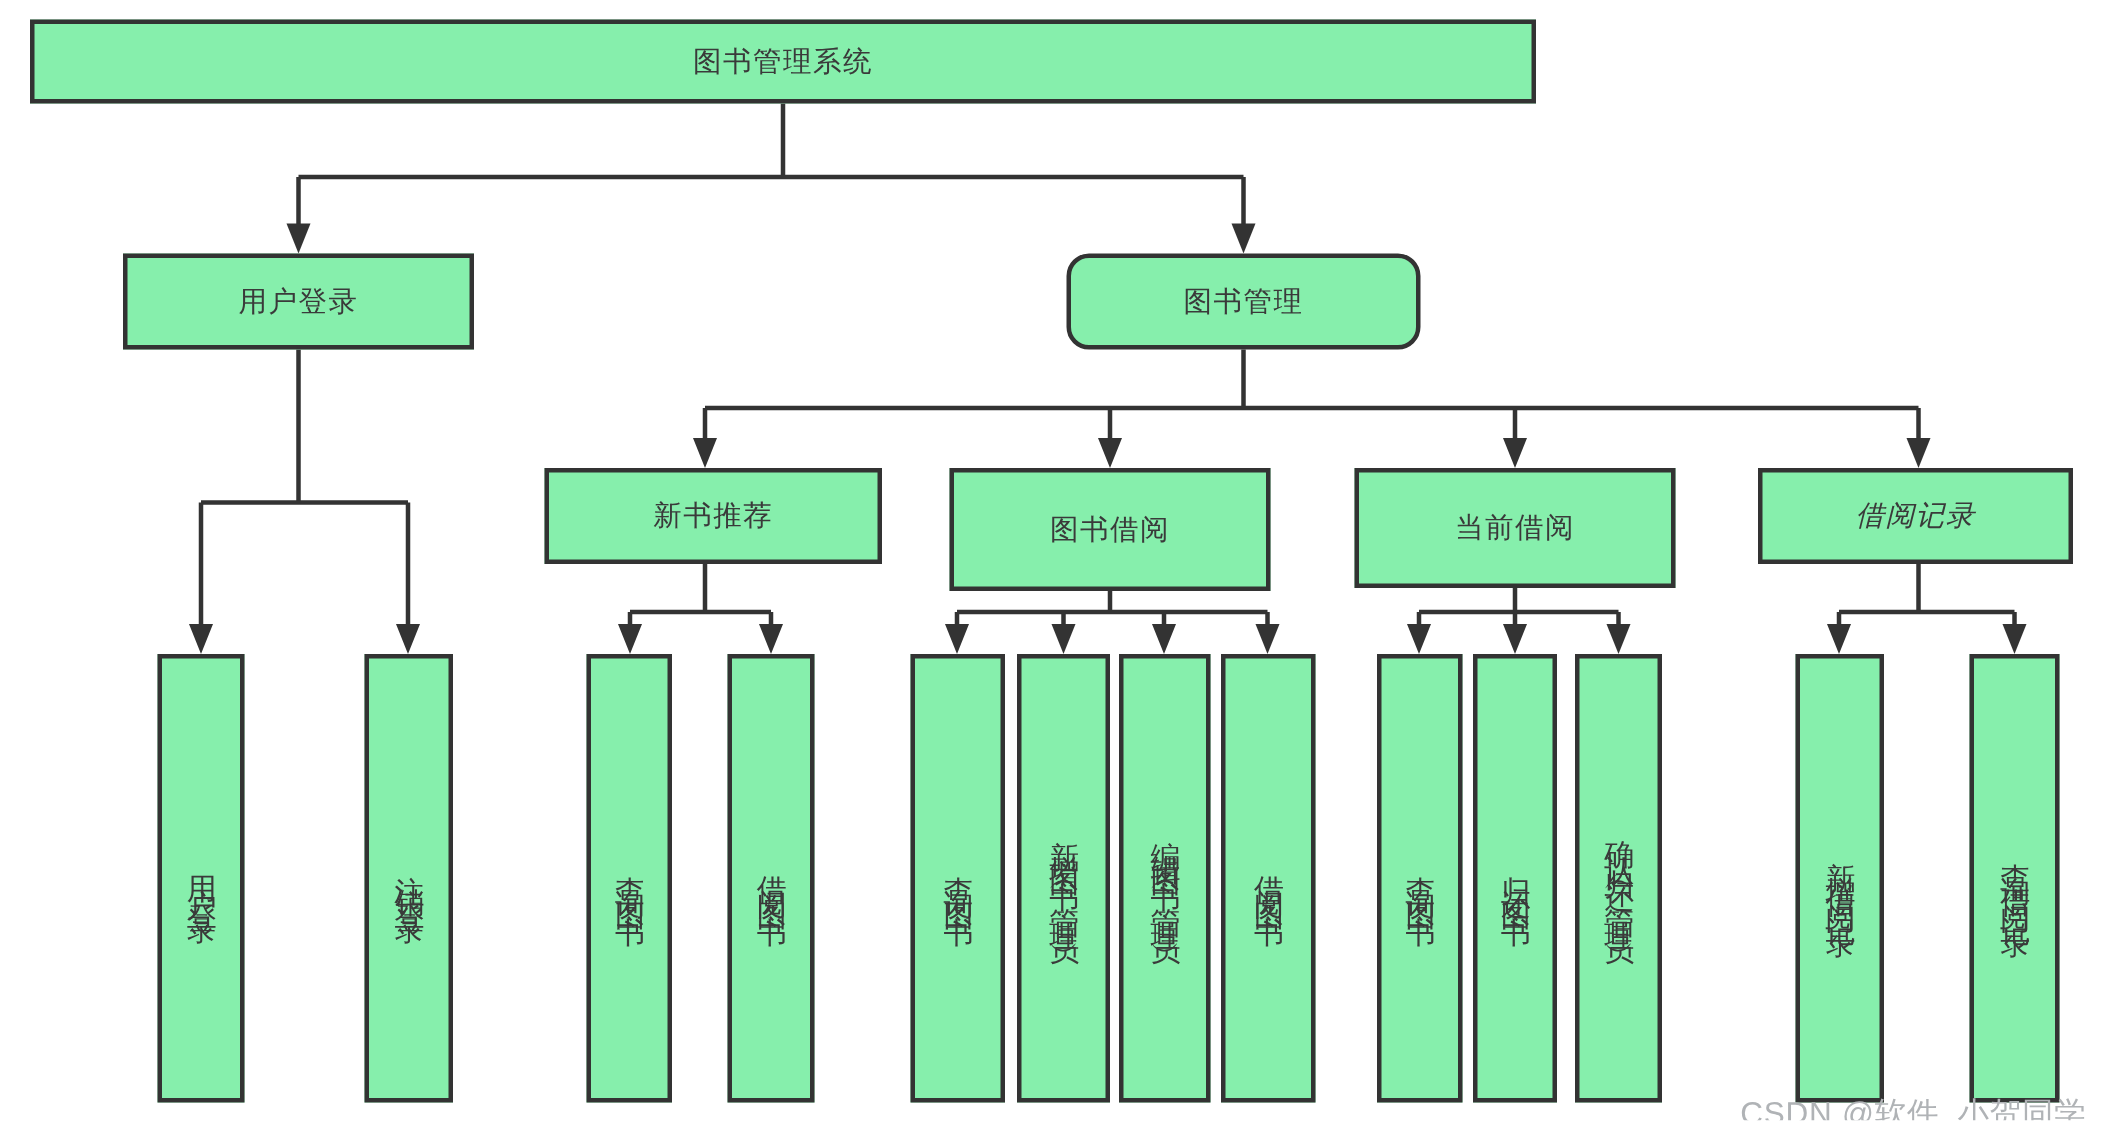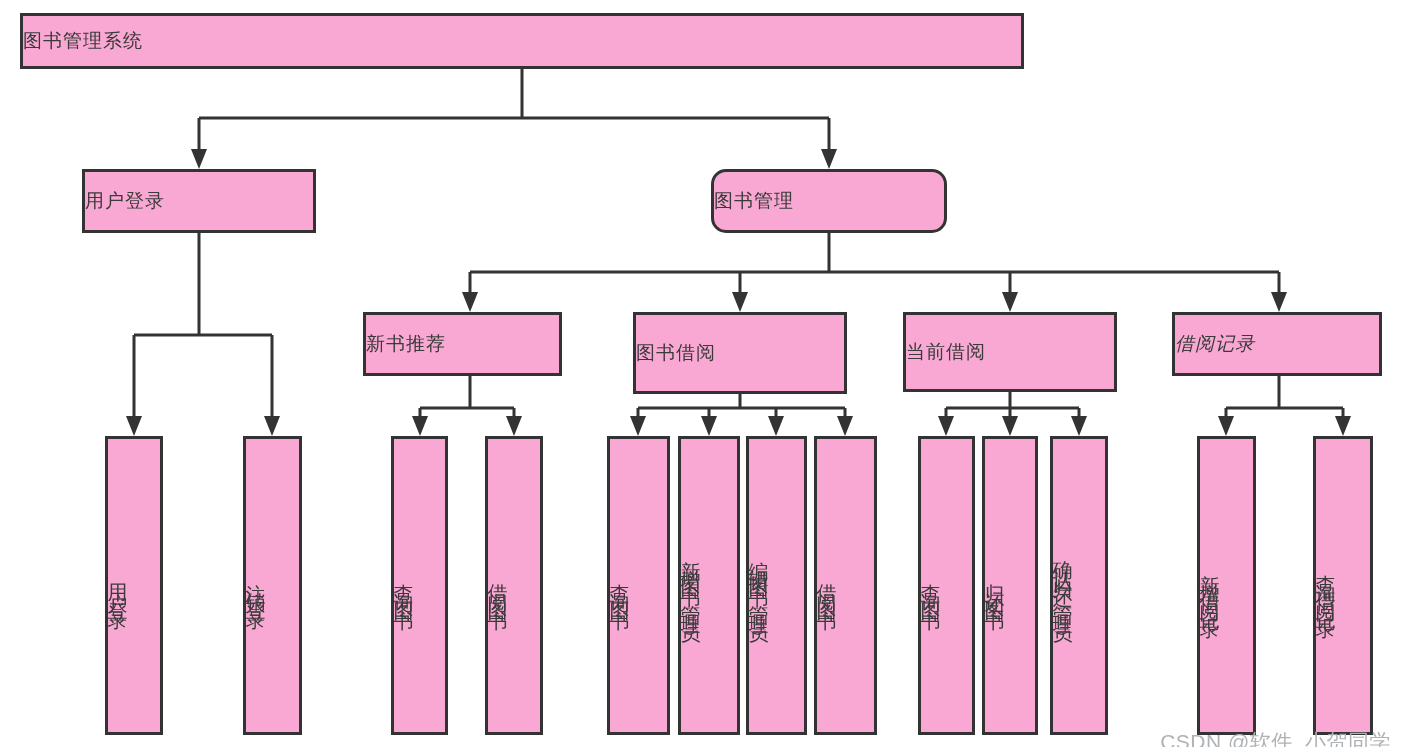--- a/index.html
+++ b/index.html
@@ -13,24 +13,24 @@
   }
   svg.wires {
     position: absolute;
     left: 0; top: 0;
     z-index: 0;
   }
   .box {
     position: absolute;
     box-sizing: border-box;
     border: 3px solid #333333;
-    background: #f9a8d4;
+    background: #86efac;
     display: flex;
     align-items: center;
-    justify-content: flex-start;
+    justify-content: center;
     z-index: 1;
     color: #3a3a3a;
   }
   .hlabel {
     font-size: 19px;
     letter-spacing: 1px;
     white-space: nowrap;
     color: #3a3a3a;
   }
   .vlabel {
@@ -109,21 +109,21 @@
     <span class="hlabel">图书管理系统</span>
   </div>
 
   <div class="box" style="left:82px; top:169px; width:234px; height:64px;">
     <span class="hlabel">用户登录</span>
   </div>
   <div class="box" style="left:711px; top:169px; width:236px; height:64px;border-radius:15px;">
     <span class="hlabel">图书管理</span>
   </div>
 
-  <div class="box" style="left:363px; top:312px; width:199px; height:64px;">
+  <div class="box" style="left:363px; top:312px; width:225px; height:64px;">
     <span class="hlabel">新书推荐</span>
   </div>
   <div class="box" style="left:633px; top:312px; width:214px; height:82px;">
     <span class="hlabel">图书借阅</span>
   </div>
   <div class="box" style="left:903px; top:312px; width:214px; height:80px;">
     <span class="hlabel">当前借阅</span>
   </div>
   <div class="box" style="left:1172px; top:312px; width:210px; height:64px;font-style:italic;">
     <span class="hlabel">借阅记录</span>

